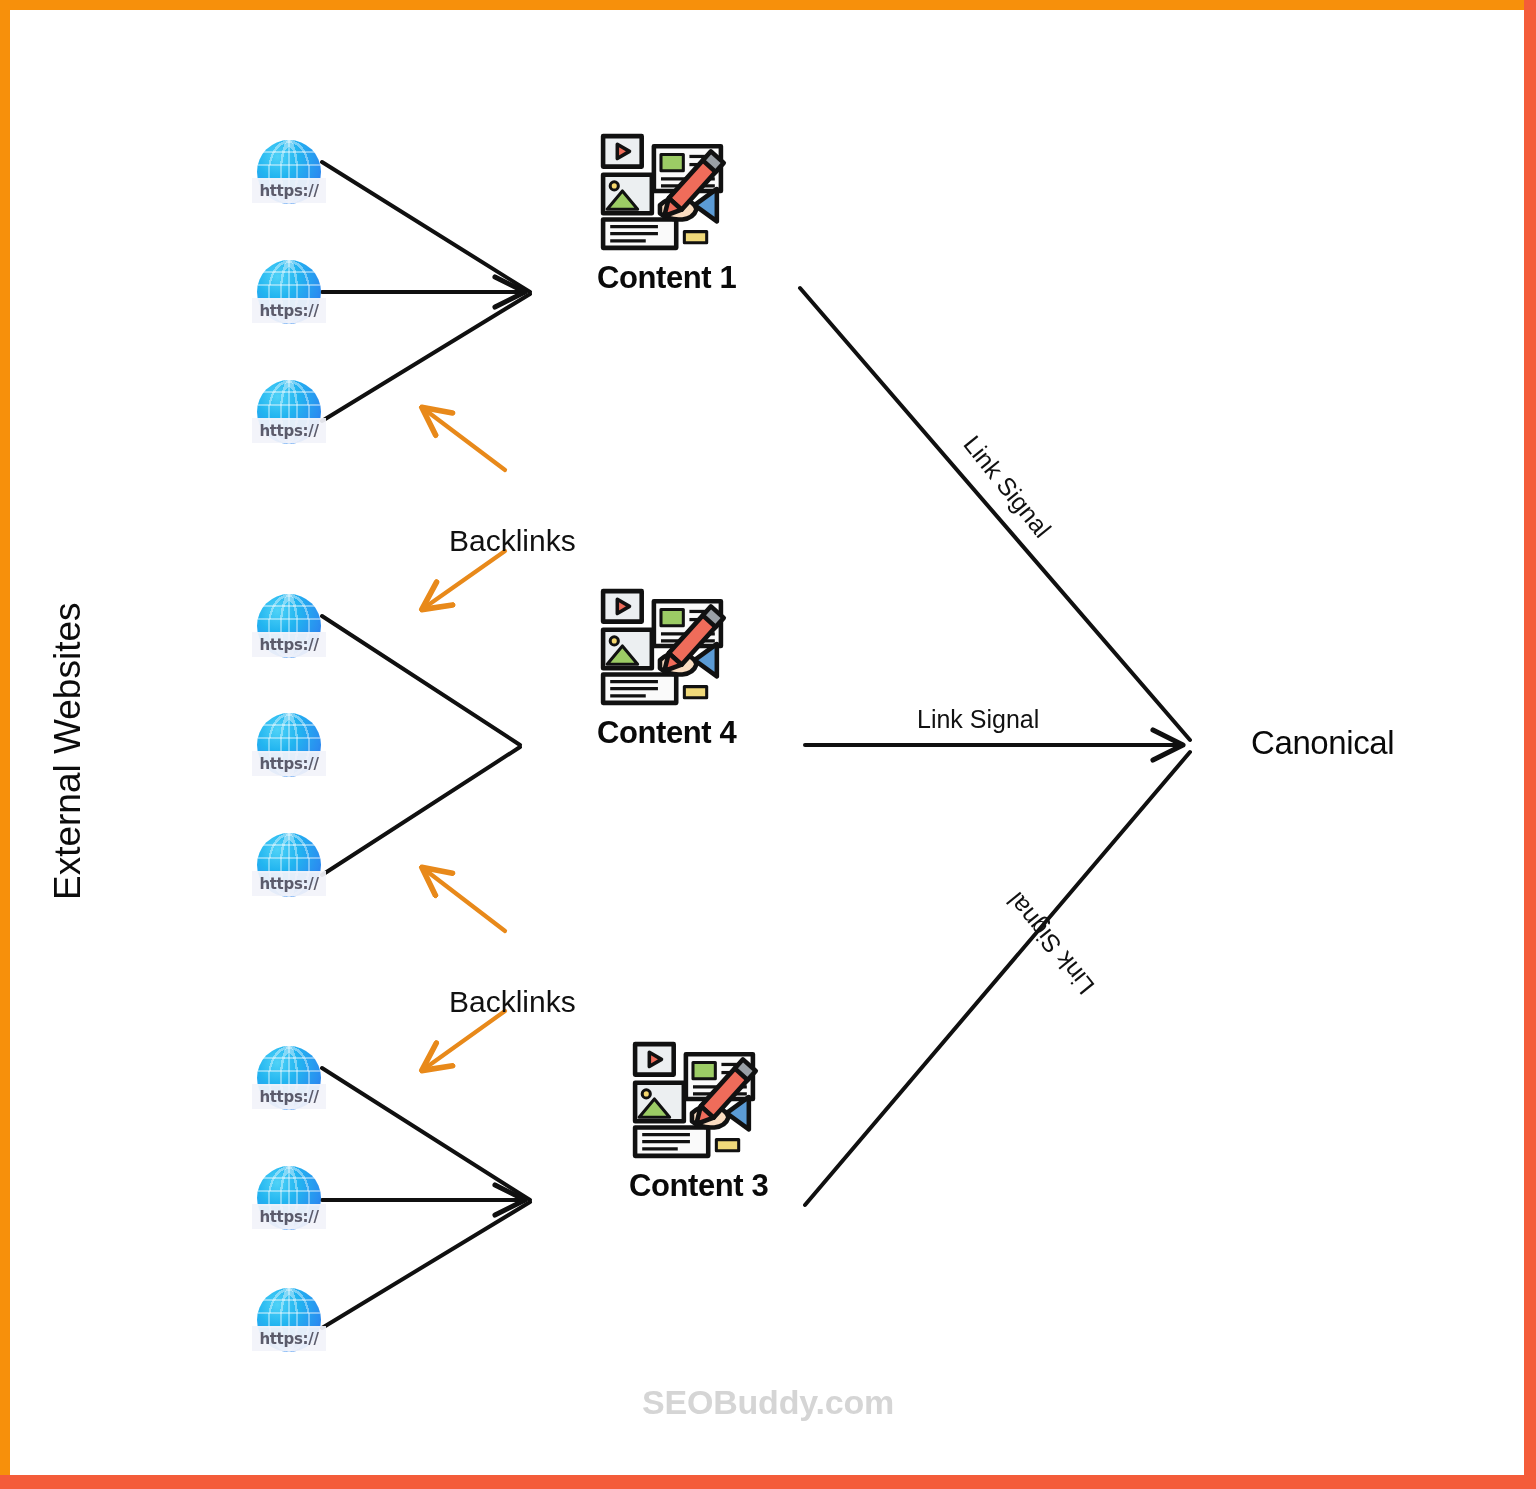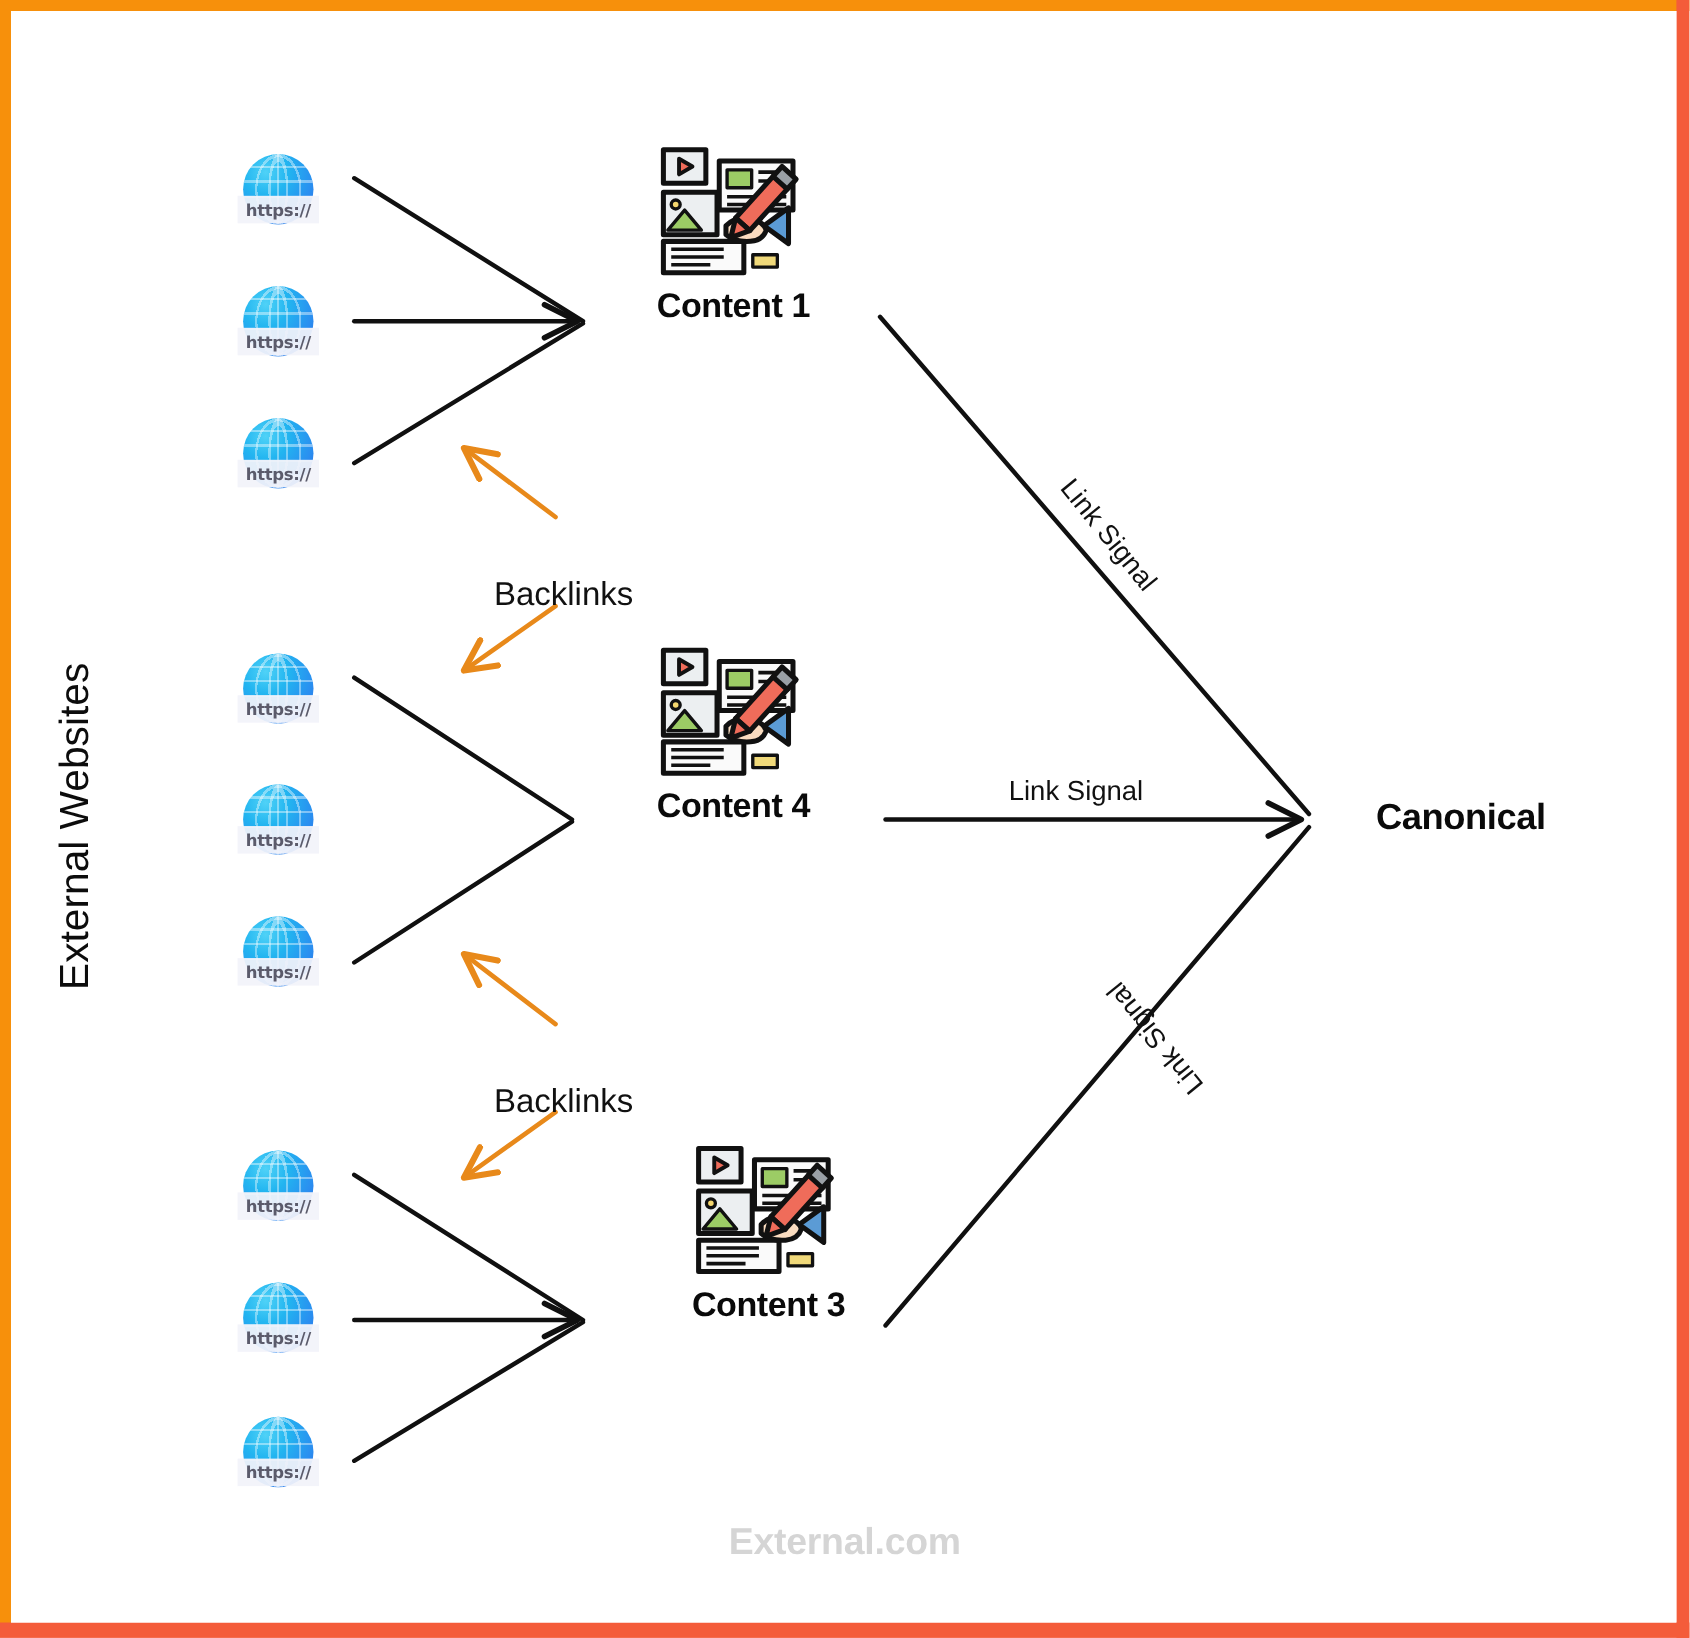--- a/index.html
+++ b/index.html
@@ -33,21 +33,21 @@
   
   #wires {
     position: absolute; left: 0; top: 0;
     width: 1536px; height: 1489px;
     pointer-events: none;
   }
 
   
   .globe {
     position: absolute;
-    width: 74px; height: 84px;
+    width: 74px; height: 84px; margin-left: 36px;
   }
   .globe .ball {
     position: absolute;
     left: 5px; top: 2px;
     width: 64px; height: 64px;
     border-radius: 50%;
     background:
       radial-gradient(circle at 32% 26%, #4fd2f7 0%, #22b5f0 32%, #2a8ef0 68%, #2f5fe0 100%);
     overflow: hidden;
   }
@@ -116,21 +116,21 @@
     transform-origin: 0 0;
     font-size: 37px;
     color: #0c0c0c;
     white-space: nowrap;
   }
 
   #canonical-label {
     position: absolute;
     left: 1251px; top: 724px;
     font-size: 33px;
-    font-weight: 700;
+    font-weight: 400;
     color: #0a0a0a;
     letter-spacing: -0.4px;
     white-space: nowrap;
   }
 
   #watermark {
     position: absolute;
     left: 0; top: 1383px;
     width: 1536px;
     text-align: center;
@@ -359,15 +359,15 @@
 
   <div id="canonical-label">Canonical</div>
 
   <div class="lbl lbl-backlinks" style="left:449px; top:500px;">Backlinks</div>
   <div class="lbl lbl-backlinks" style="left:449px; top:961px;">Backlinks</div>
 
   <div class="lbl lbl-link-signal lbl-rot-down" style="left:980px; top:430px;">Link Signal</div>
   <div class="lbl lbl-link-signal" style="left:917px; top:705px;">Link Signal</div>
   <div class="lbl lbl-link-signal lbl-rot-up" style="left:1078px; top:1000px;">Link Signal</div>
 
-  <div id="watermark">External.com</div>
+  <div id="watermark">SEOBuddy.com</div>
 
 </div>
 
 </body></html>

